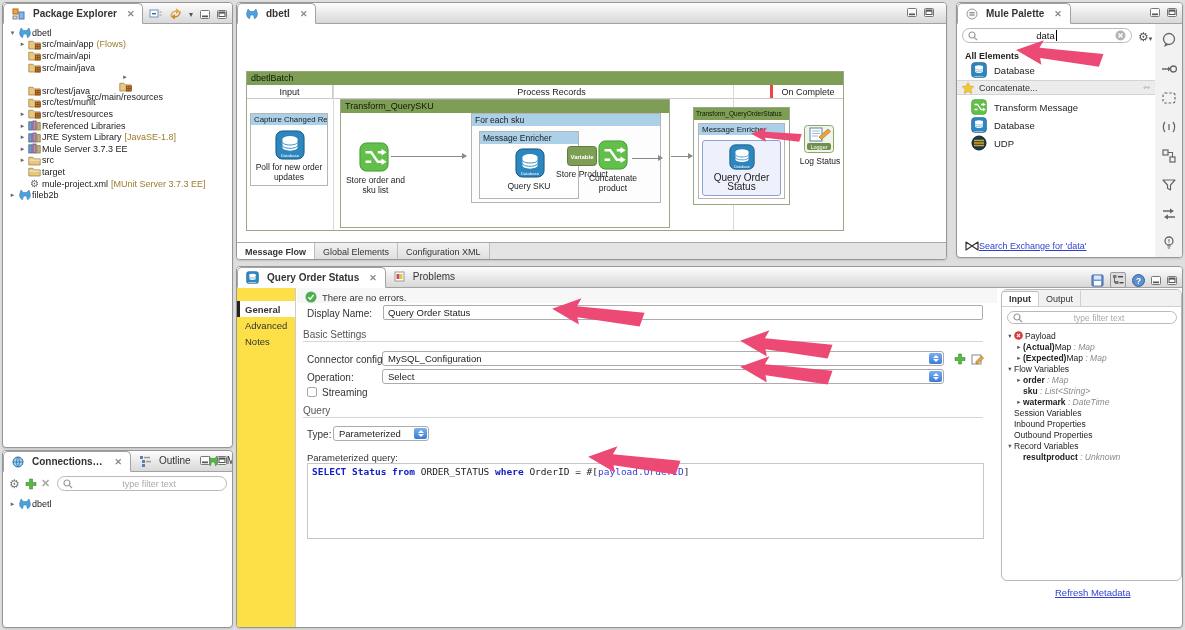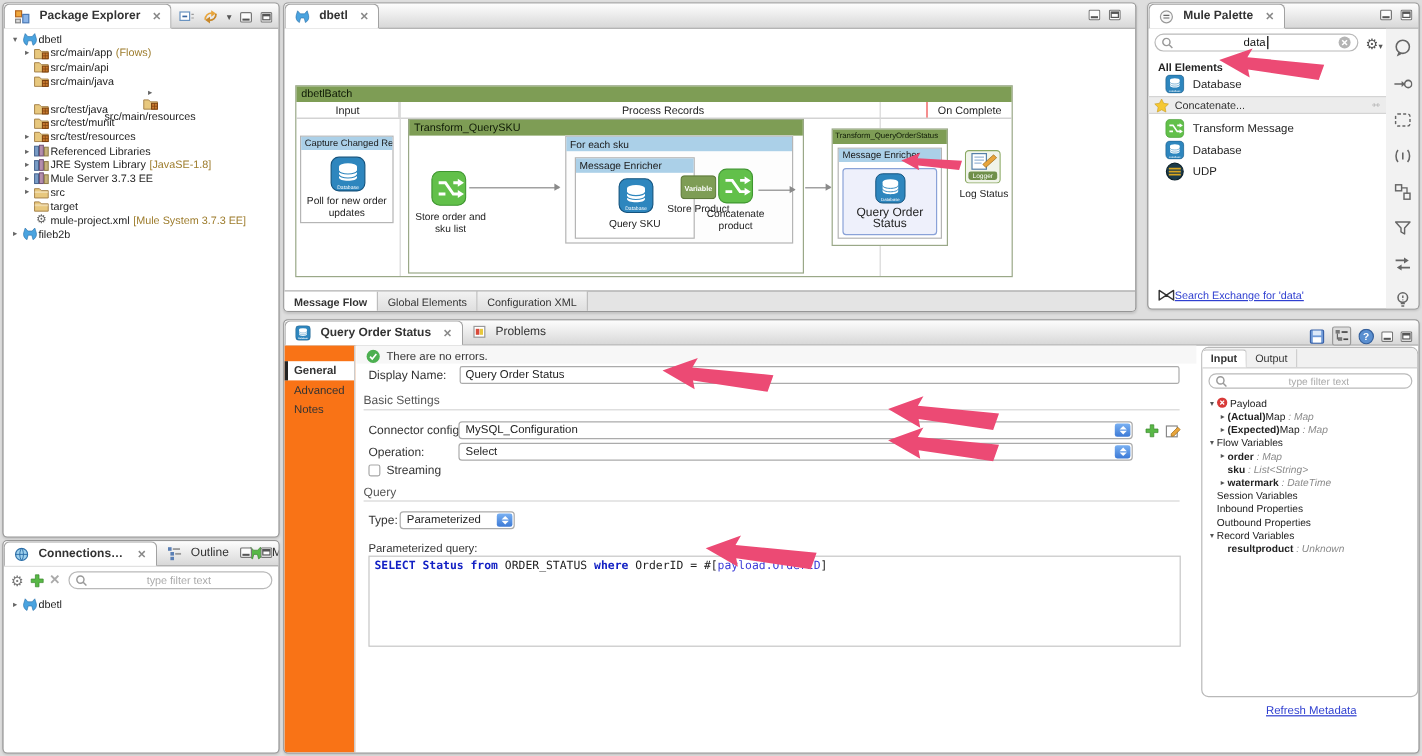--- a/index.html
+++ b/index.html
@@ -235,21 +235,21 @@
           </svg>
         </span>
         <span>target</span>
       </div>
       <div class="trow" style="padding-left: 13px;">
         <span class="arr"></span>
         <span class="ti">
           <span style="font-size:10px;color:#666;line-height:10px">⚙</span>
         </span>
         <span>mule-project.xml</span>
-        <span class="sfx suffix-c">[Mule System 3.7.3 EE]</span>
+        <span class="sfx suffix-c">[MUnit Server 3.7.3 EE]</span>
       </div>
       <div class="trow" style="padding-left: 3px;">
         <span class="arr">▸</span>
         <span class="ti">
           <svg xmlns="http://www.w3.org/2000/svg" width="12" height="12" viewBox="0 0 24 24">
             <path fill="#4aa3df" stroke="#2a6fa8" d="M4 2l4.5 5h7L20 2l2.5 8c1.2 4-1 9.5-5.5 11.5l-2-7.5h-6l-2 7.5C2.5 19.5.3 14 1.5 10z"></path>
           </svg>
         </span>
         <span>fileb2b</span>
       </div>
@@ -360,21 +360,21 @@
             <rect x="2" y="2" width="6" height="1.6" fill="#555"></rect>
           </svg>
         </span>
     </div>
   </div>
 
   <div style="position:absolute;left:9px;top:68px;width:598px;height:160px;border:1px solid #9aa888;background:#fff">
     <div class="green-hdr" style="height:13px;line-height:11px">dbetlBatch</div>
     <div style="display:flex;height:14px;border-bottom:1px solid #c9c9c9;font-size:9px;color:#222">
       <div style="width:86px;text-align:center;border-right:1px solid #c9c9c9;padding-top:2px">Input</div>
-      <div style="width:440px;text-align:center;border-right:1px solid #ef4444;padding-top:2px">Process Records</div>
+      <div style="width:440px;text-align:center;border-right:3px solid #ef4444;padding-top:2px">Process Records</div>
       <div style="flex:1;text-align:center;padding-top:2px">On Complete</div>
     </div>
     <div style="position:absolute;left:86px;top:13px;bottom:0;width:1px;background:#d8d8d8"></div>
     <div style="position:absolute;left:486px;top:13px;bottom:0;width:1px;background:#d8d8d8"></div>
   </div>
 
   <div style="position:absolute;left:13px;top:110px;width:78px;height:73px;border:1px solid #b5b5b5;background:#fff">
     <div class="scope-hdr" style="font-size:7.8px">Capture Changed Records</div>
     <div style="position:absolute;left:24px;top:16px"><svg xmlns="http://www.w3.org/2000/svg" width="30" height="30" viewBox="0 0 32 32">
           <rect x="1" y="1" width="30" height="30" rx="7" fill="#2e86be" stroke="#14537e"></rect>
@@ -666,21 +666,21 @@
       <span class="tb-ico">
           <svg xmlns="http://www.w3.org/2000/svg" width="10" height="9" viewBox="0 0 10 9">
             <rect x=".5" y=".5" width="9" height="8" rx="1" fill="#fcfcfc" stroke="#777"></rect>
             <rect x="2" y="2" width="6" height="4.5" fill="none" stroke="#555" stroke-width="1"></rect>
             <rect x="2" y="2" width="6" height="1.6" fill="#555"></rect>
           </svg>
         </span>
     </div>
   </div>
 
-  <div style="position:absolute;left:0;top:21px;bottom:0;width:59px;background:#f97316;border-right:1px solid #cccccc;padding-top:13px">
+  <div style="position:absolute;left:0;top:21px;bottom:0;width:59px;background:#fde047;border-right:1px solid #cccccc;padding-top:13px">
     <div class="navitem active">General</div>
     <div class="navitem">Advanced</div>
     <div class="navitem">Notes</div>
   </div>
 
   <div style="position:absolute;left:60px;top:21px;width:700px;height:15px;background:#f7f7f7;display:flex;align-items:flex-end;gap:5px;padding-left:8px">
     <span class="tb-ico">
         <svg xmlns="http://www.w3.org/2000/svg" width="12" height="12" viewBox="0 0 12 12">
           <circle cx="6" cy="6" r="5.5" fill="#4caf50"></circle>
           <path d="M3.4 6.2l1.8 2 3.4-4.2" stroke="#fff" stroke-width="1.4" fill="none"></path>

